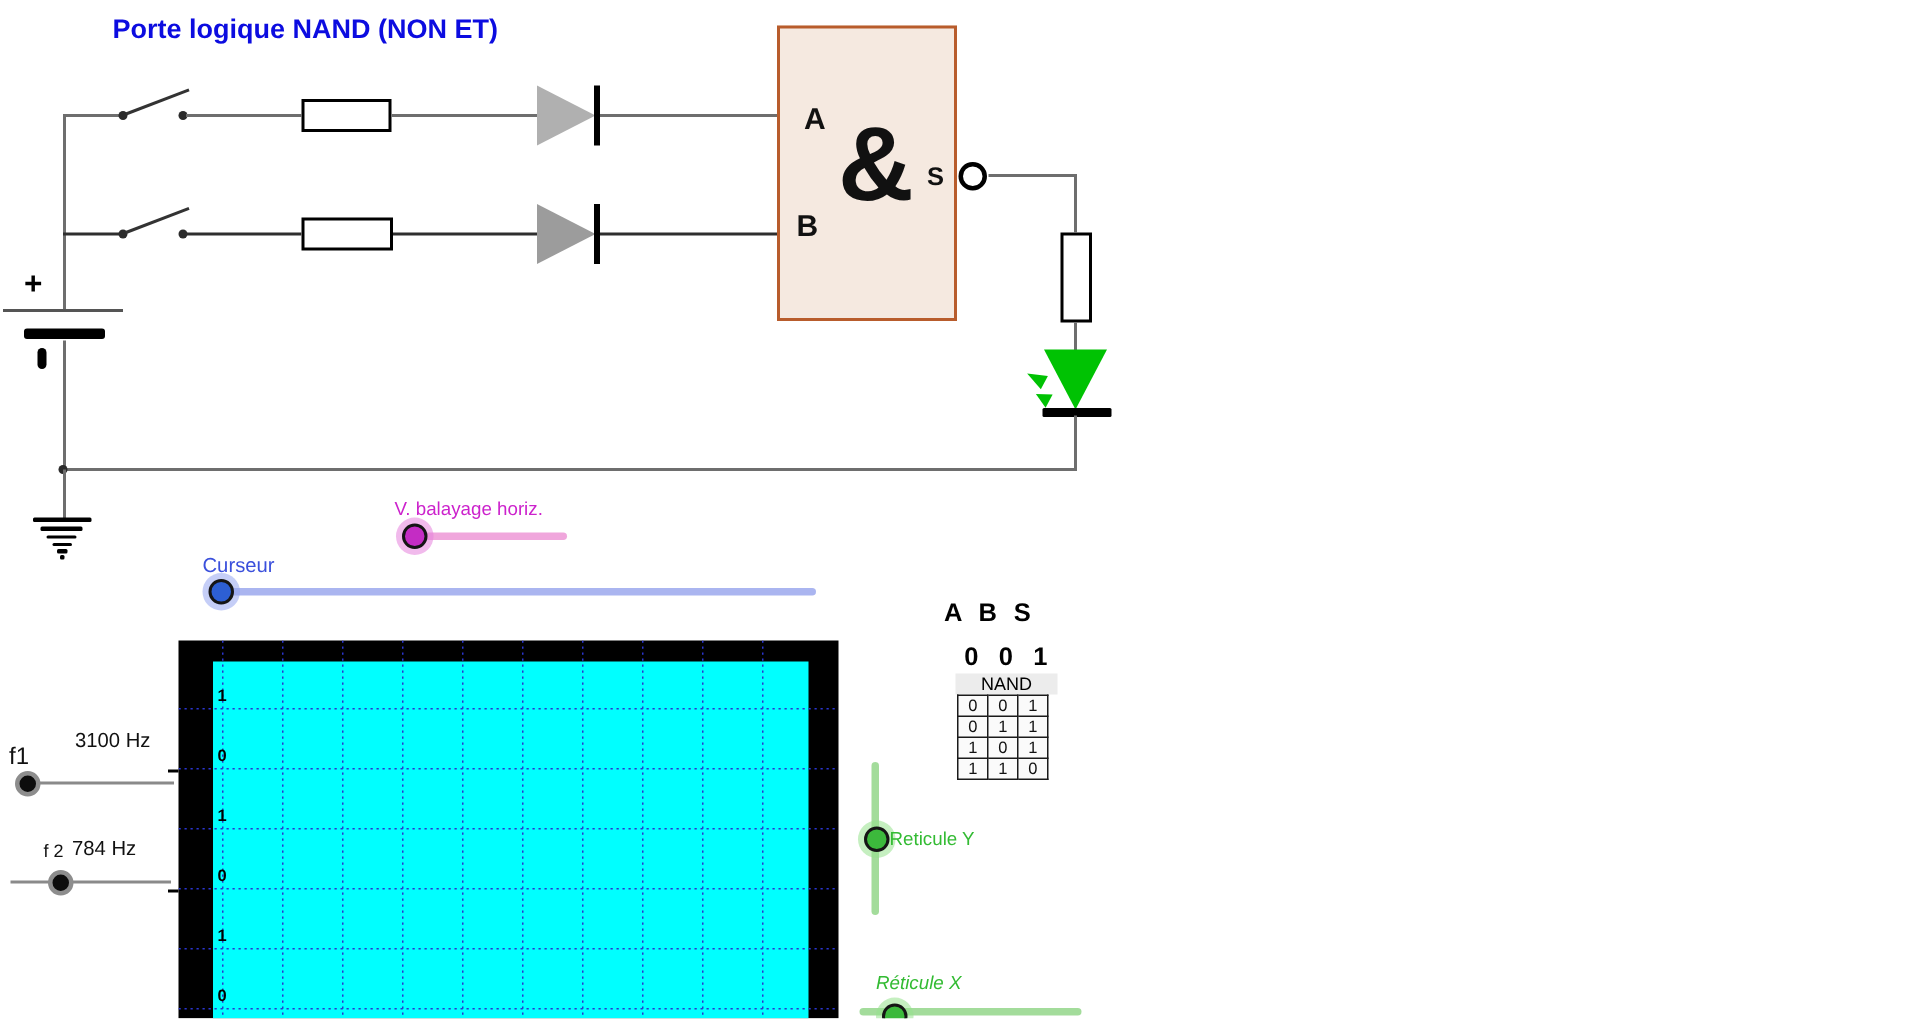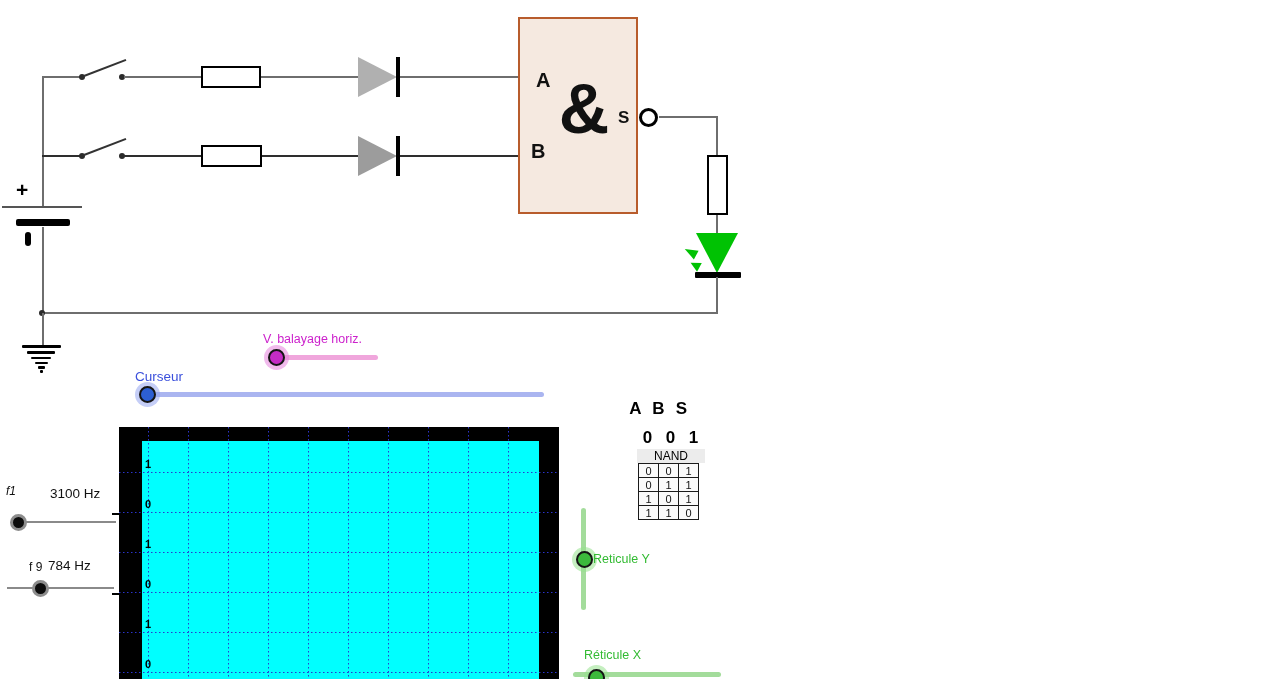--- a/index.html
+++ b/index.html
@@ -49,20 +49,21 @@
   table.tt{position:absolute;border-collapse:collapse;background:#fafafa;}
   table.tt td{border:1.6px solid #1a1a1a;width:19px;height:13px;text-align:center;
               font-size:11px;color:#111;padding:0;}
   #title{position:absolute;left:75px;top:9px;font-size:18px;font-weight:bold;color:#0c0ce0;}
 </style>
 </head>
 <body>
 
 <div id="app">
 
+  <div id="title">Porte logique NAND (NON ET)</div>
 
   <div class="wire-v" style="left:42px;top:77px;height:130px;"></div>
   <div class="abs" style="left:16px;top:178px;font-size:21px;font-weight:bold;color:#000;">+</div>
   <div class="abs" style="left:2px;top:206px;width:80px;height:2px;background:#555;"></div>
   <div class="abs" style="left:16px;top:219px;width:54px;height:7px;background:#000;border-radius:2px;"></div>
   <div class="abs" style="left:25px;top:232px;width:6px;height:14px;background:#000;border-radius:3px;"></div>
   <div class="wire-v" style="left:42px;top:227px;height:86px;"></div>
 
   <div class="wire-h" style="left:42px;top:76px;width:38px;"></div>
   <div class="node-dot" style="left:79px;top:74px;"></div>
@@ -116,35 +117,35 @@
   </div>
 
   <div class="s-label" style="left:263px;top:332px;color:#cc22cc;font-size:12.5px;">V. balayage horiz.</div>
   <div class="track-h" style="left:270px;top:355px;width:108px;background:#f0a6dc;"></div>
   <div class="knob knob-sweep" style="left:268px;top:349px;"></div>
 
   <div class="s-label" style="left:135px;top:369px;color:#3b50dc;font-size:13.5px;">Curseur</div>
   <div class="track-h" style="left:140px;top:392px;width:404px;background:#aab5f0;"></div>
   <div class="knob knob-cursor" style="left:139px;top:386px;"></div>
 
-  <div class="ftext" style="left:6px;top:484px;font-size:12px;font-style:italic;">f1</div>
+  <div class="ftext" style="left:6px;top:496px;font-size:16px;">f1</div>
   <div class="ftext" style="left:50px;top:486px;font-size:13.5px;">3100 Hz</div>
   <div class="ftrack" style="left:18px;top:521px;width:98px;"></div>
   <div class="fknob" style="left:10px;top:514px;"></div>
 
-  <div class="ftext" style="left:29px;top:560px;font-size:12px;">f 9</div>
+  <div class="ftext" style="left:29px;top:560px;font-size:12px;">f 2</div>
   <div class="ftext" style="left:48px;top:558px;font-size:13.5px;">784 Hz</div>
   <div class="ftrack" style="left:7px;top:587px;width:107px;"></div>
   <div class="fknob" style="left:32px;top:580px;"></div>
 
   <div class="track-v" style="left:581px;top:508px;height:102px;background:#a3dc9b;"></div>
   <div class="knob knob-green" style="left:576px;top:551px;"></div>
   <div class="s-label" style="left:593px;top:552px;color:#33bb33;font-size:12.5px;">Reticule Y</div>
 
-  <div class="s-label" style="left:584px;top:648px;color:#33bb33;font-size:12.5px;">Réticule X</div>
+  <div class="s-label" style="left:584px;top:648px;color:#33bb33;font-size:12.5px;font-style:italic;">Réticule X</div>
   <div class="track-h" style="left:573px;top:672px;width:148px;background:#a3dc9b;"></div>
   <div class="knob knob-green" style="left:588px;top:669px;"></div>
 
   <div id="scope">
     <div id="screen"></div>
     <svg width="440" height="252" style="position:absolute;left:0;top:0;">
       <g stroke="#2a35cf" stroke-width="1" stroke-dasharray="1.5 2.5">
         <line x1="29.5" y1="0" x2="29.5" y2="252"></line>
           <line x1="69.5" y1="0" x2="69.5" y2="252"></line>
         <line x1="109.5" y1="0" x2="109.5" y2="252"></line>

